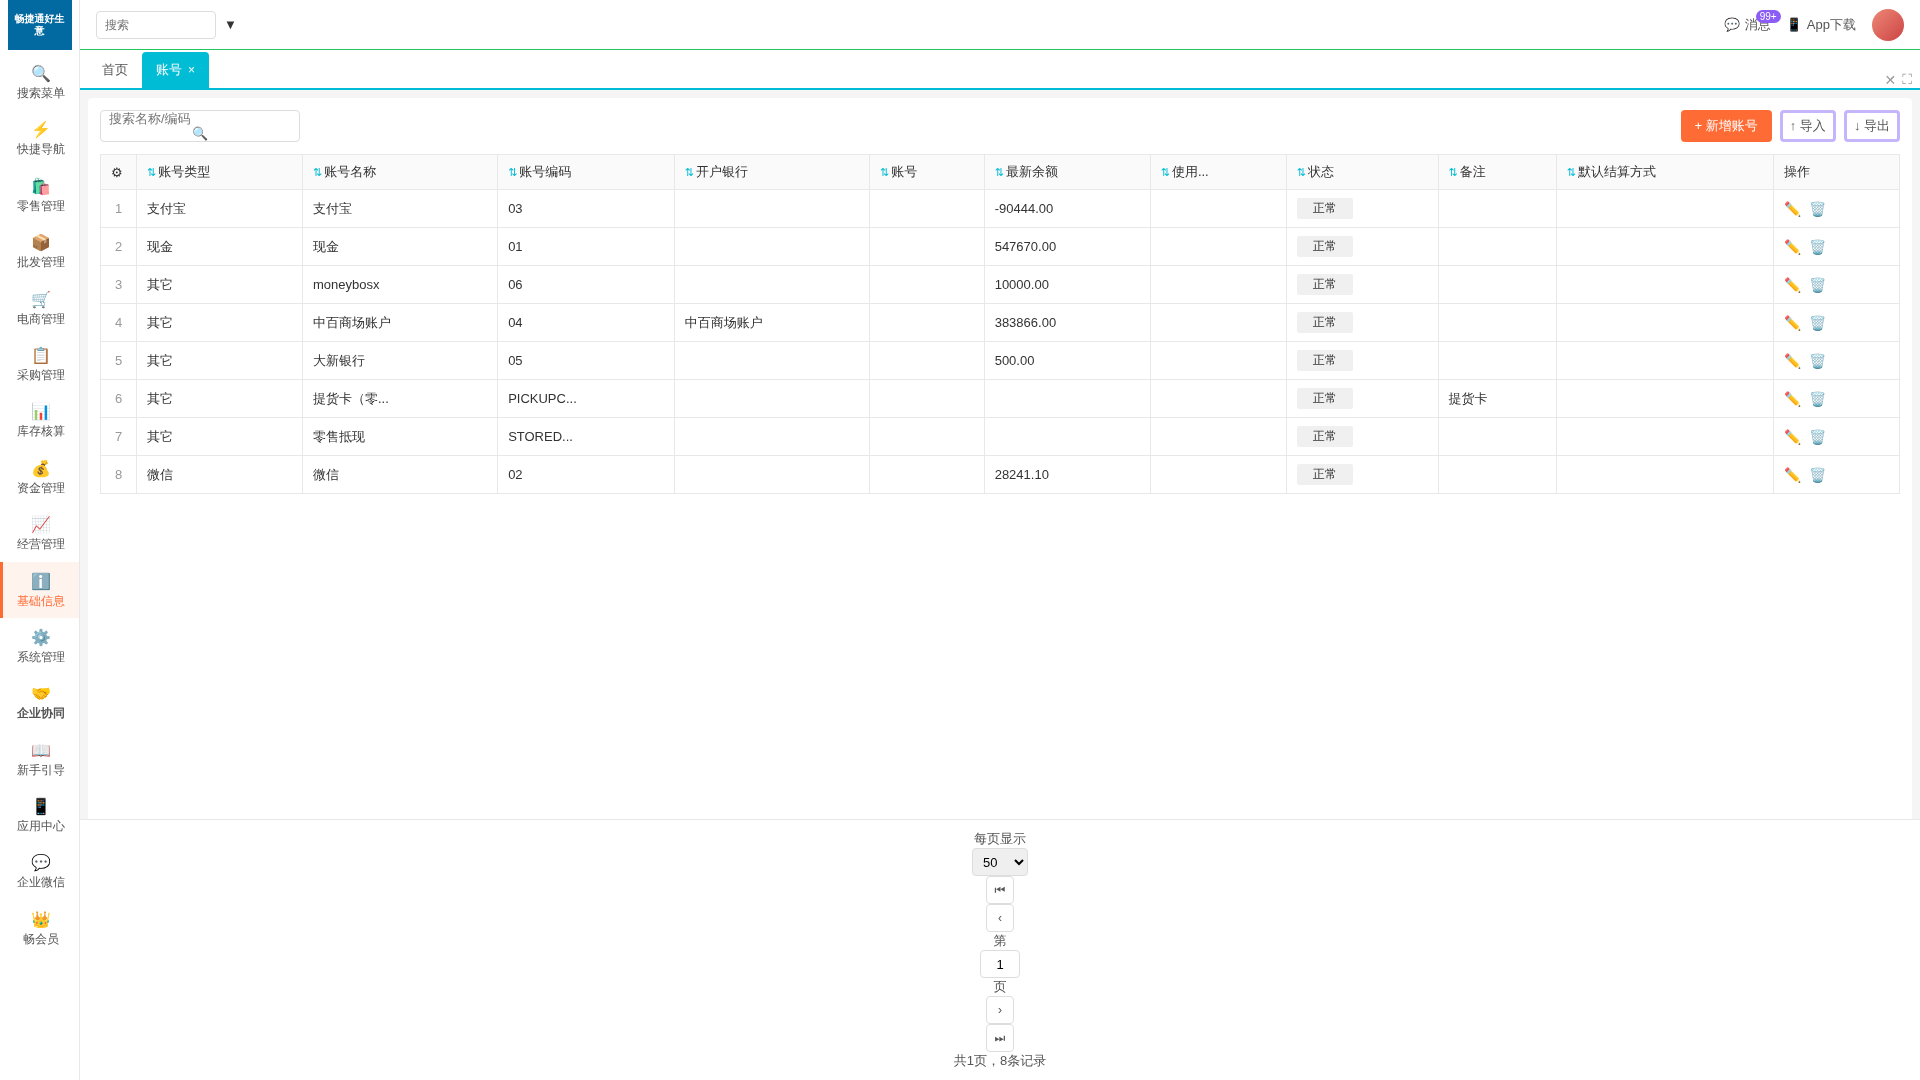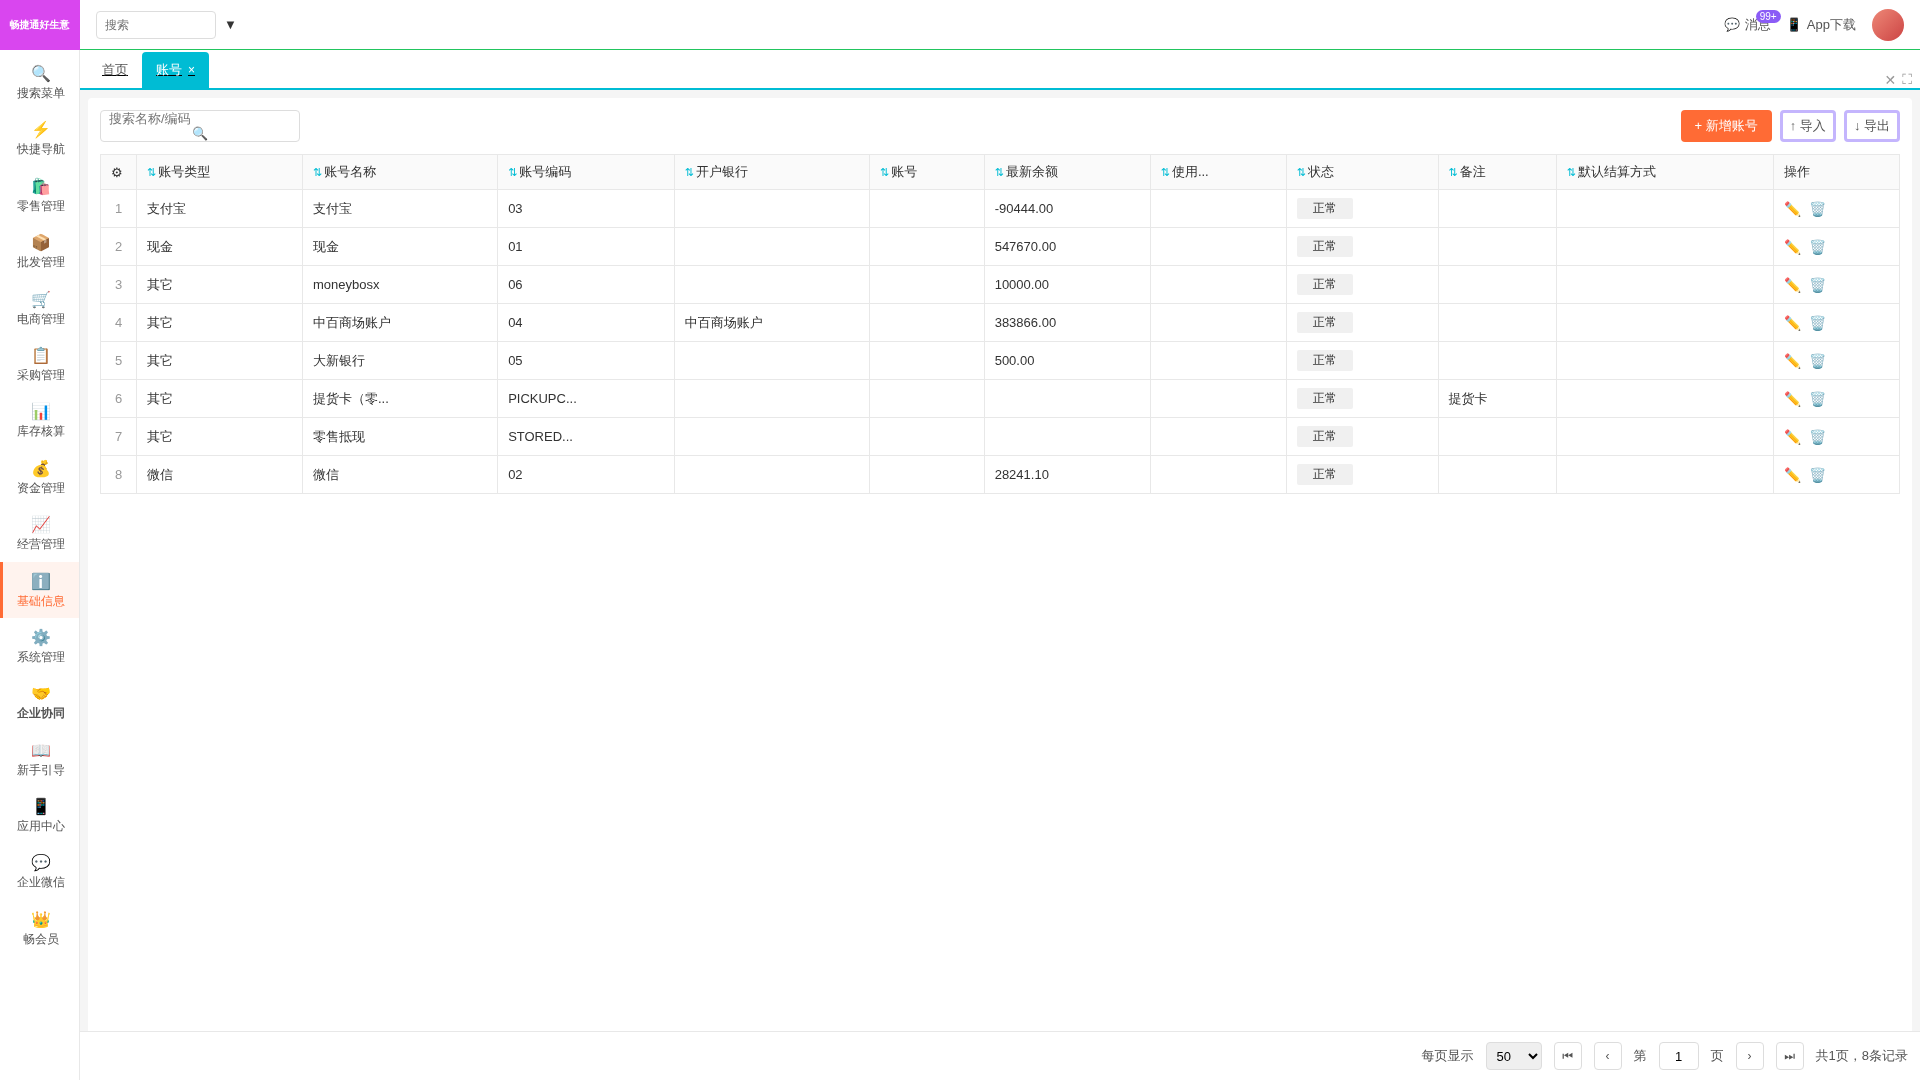--- a/index.html
+++ b/index.html
@@ -9,23 +9,23 @@
     .sidebar {
       width: 80px;
       background: #fff;
       display: flex;
       flex-direction: column;
       align-items: center;
       border-right: 1px solid #e8e8e8;
       flex-shrink: 0;
     }
     .sidebar-logo {
-      width: 80px;
+      width: 64px;
       height: 50px;
-      background: #d946ef;
+      background: #0369a1;
       display: flex;
       align-items: center;
       justify-content: center;
       color: white;
       font-size: 11px;
       font-weight: bold;
       text-align: center;
       padding: 4px;
       line-height: 1.3;
     }
@@ -157,21 +157,20 @@
       color: white;
     }
     .tab-close {
       font-size: 12px;
       cursor: pointer;
     }
     .tab-bar-inner {
       display: flex;
       align-items: center;
       flex: 1;
-      text-decoration: underline;
     }
 
     
     .content {
       flex: 1;
       overflow: auto;
       background: #f5f5f5;
     }
     .content-inner {
       background: white;
@@ -287,30 +286,31 @@
     .gear-col {
       width: 36px;
       text-align: center;
     }
 
     
     .pagination-bar {
       display: flex;
       align-items: center;
       justify-content: flex-end;
-      gap: 12px;
+      gap: 0;
       padding: 10px 12px;
       border-top: 1px solid #e8e8e8;
       position: fixed;
       bottom: 0;
       right: 0;
       left: 80px;
       background: white;
       font-size: 13px;
       color: #555;
+      flex-direction: column;
     }
     .page-size-select {
       border: 1px solid #ddd;
       border-radius: 4px;
       padding: 2px 6px;
       height: 28px;
       font-size: 13px;
     }
     .page-btn {
       border: 1px solid #ddd;

